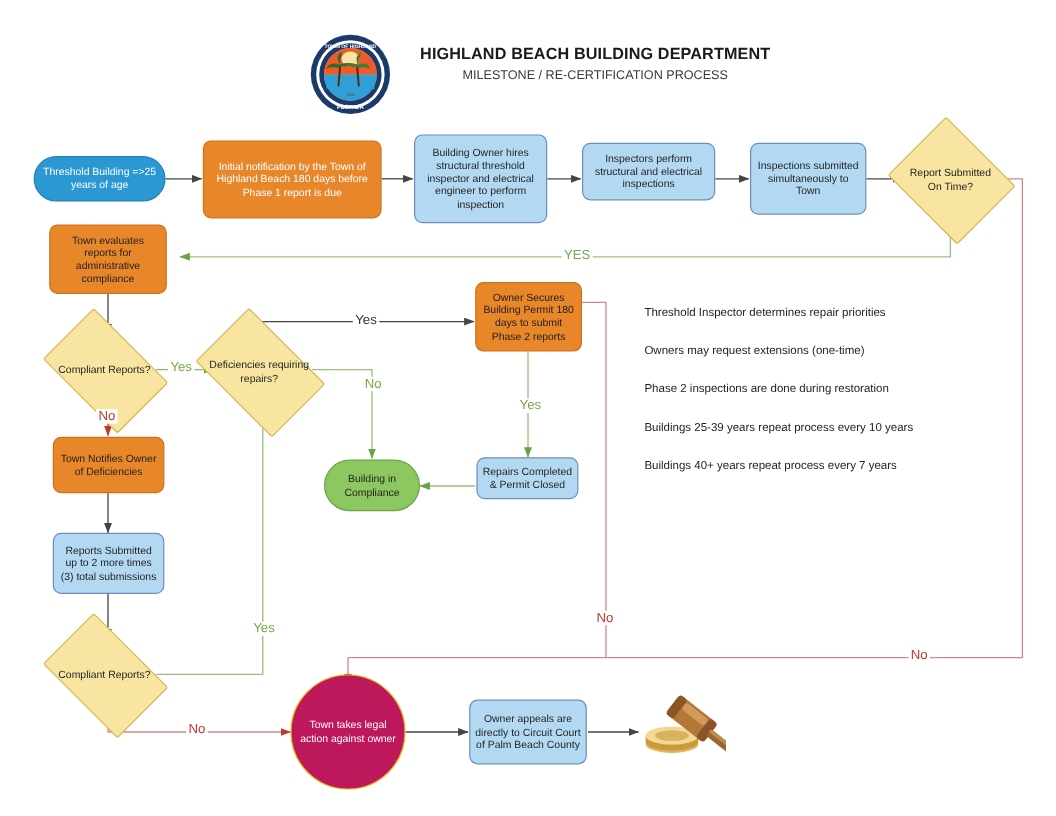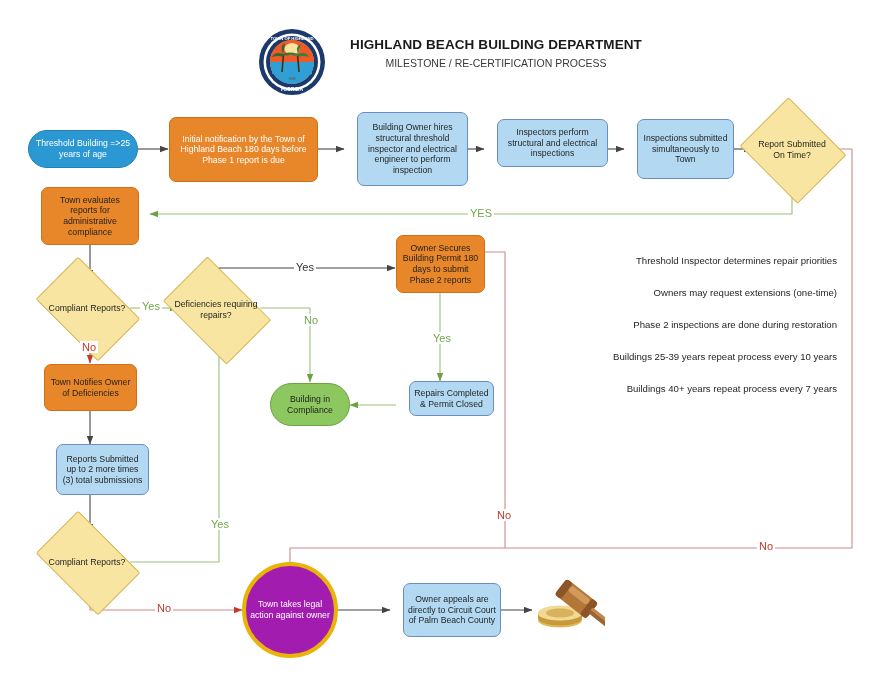--- a/index.html
+++ b/index.html
@@ -14,39 +14,39 @@
   .seal{position:absolute;left:0;top:0;width:68px;height:68px;}
   .title-wrap{position:absolute;left:78px;top:9px;width:320px;text-align:center;}
   .title{font-size:13.5px;font-weight:bold;letter-spacing:.1px;color:#1a1a1a;white-space:nowrap;}
   .subtitle{font-size:10.5px;font-weight:normal;color:#3a3a3a;margin-top:5px;white-space:nowrap;}
 
   
   .node{position:absolute;box-sizing:border-box;display:flex;align-items:center;
         justify-content:center;text-align:center;line-height:1.22;}
   .node span{display:block;padding:0 4px;}
 
-  .n-blue{background:#b3d9f2;border:1px solid #6c8ebf;border-radius:7px;color:#1f1f1f;font-size:8.7px;margin-left:12px;}
+  .n-blue{background:#b3d9f2;border:1px solid #6c8ebf;border-radius:7px;color:#1f1f1f;font-size:8.7px;}
   .n-orange{background:#e8862a;border:1px solid #cf7016;border-radius:7px;color:#1f1f1f;font-size:8.7px;}
   .n-orange-white{background:#e8862a;border:1px solid #cf7016;border-radius:7px;color:#ffffff;font-size:8.7px;}
   .n-blue-pill{background:#2b98d4;border:1px solid #2180b5;border-radius:26px;color:#ffffff;font-size:8.7px;}
   .n-green-pill{background:#8cc75f;border:1px solid #6aa341;border-radius:22px;color:#1f1f1f;font-size:8.7px;}
-  .n-circle{background:#a21caf;border:4px solid #eab308;border-radius:50%;color:#ffffff;font-size:8.7px;}
+  .n-circle{background:#be185d;border:1px solid #eab308;border-radius:50%;color:#ffffff;font-size:8.7px;}
 
   
   .diamond{position:absolute;}
   .diamond .dshape{position:absolute;left:0;top:0;width:100%;height:100%;
       background:#f7e5a1;border:1px solid #d6b656;
       transform:rotate(45deg);border-radius:2px;}
   .diamond .dlabel{position:absolute;left:0;top:0;width:100%;height:100%;
       display:flex;align-items:center;justify-content:center;text-align:center;
       font-size:8.7px;color:#1f1f1f;line-height:1.25;}
 
   
   .notes{position:absolute;left:537px;top:255px;width:300px;}
-  .note-line{font-size:9.6px;color:#1f1f1f;margin-bottom:21px;white-space:nowrap;text-align:right;}
+  .note-line{font-size:9.6px;color:#1f1f1f;margin-bottom:21px;white-space:nowrap;}
 
   
   .elabel{position:absolute;font-size:11px;background:#ffffff;padding:0 2px;white-space:nowrap;}
   .l-green{color:#74a84a;}
   .l-red{color:#c0392b;}
   .l-dark{color:#333333;}
 
   
   .gavel{position:absolute;left:535px;top:570px;width:70px;height:66px;}
 </style>

